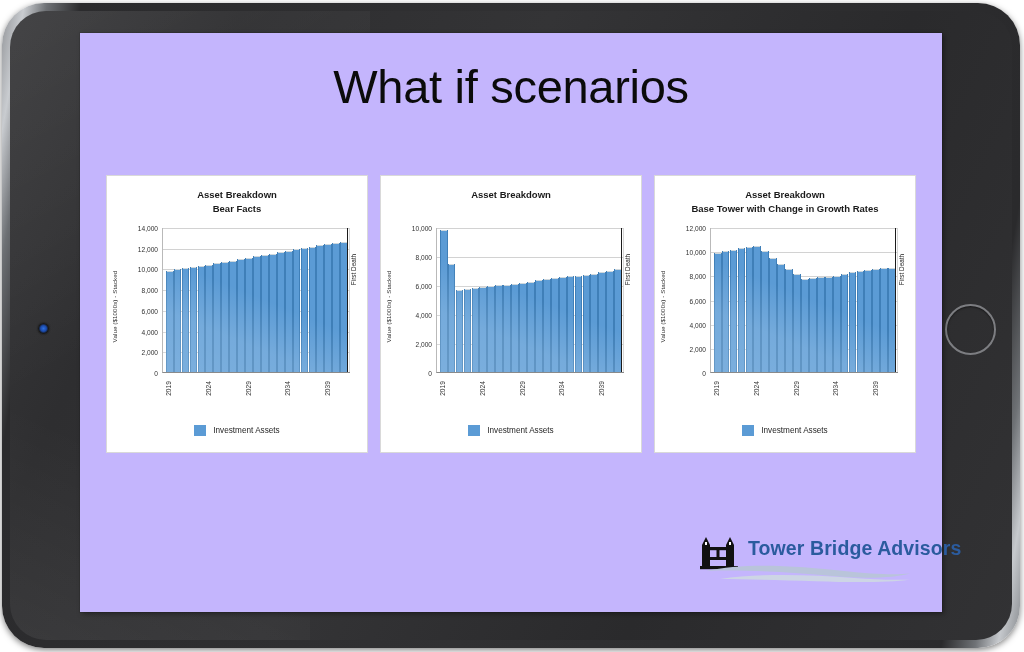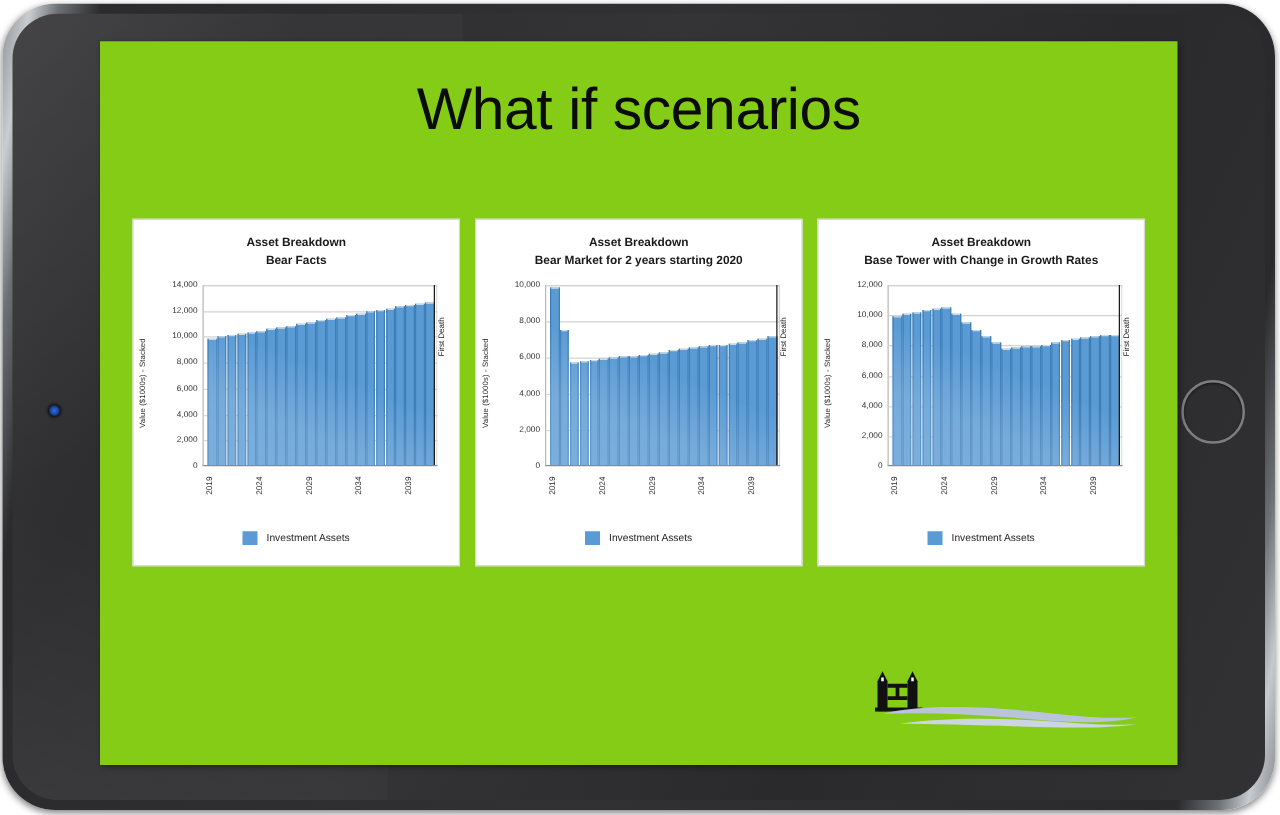--- a/index.html
+++ b/index.html
@@ -36,21 +36,21 @@
   .home-button{
     position:absolute;right:24px;top:301px;width:47px;height:47px;border-radius:50%;
     border:2px solid rgba(190,192,196,.55);
     background:transparent;
     box-shadow:inset 0 1px 2px rgba(0,0,0,.5);
   }
 
   
   .slide{
     position:absolute;left:80px;top:33px;width:862px;height:579px;
-    background:#84cc16;
+    background:#c4b5fd;
     box-shadow:0 0 0 1px rgba(0,0,0,.08), 2px 2px 5px rgba(0,0,0,.35);
   }
   .slide-title{
     position:absolute;left:0;top:26px;width:862px;text-align:center;
     font-size:47px;font-weight:400;color:#0b0b0b;letter-spacing:-0.3px;
     font-family:"Liberation Sans",sans-serif;
   }
 
   
   .charts-row{position:absolute;left:26px;top:142px;width:810px;height:278px;text-decoration:underline;}
@@ -281,21 +281,20 @@
           </div>
         <div class="legend">
           <span class="legend-swatch"></span>
           <span class="legend-label">Investment Assets</span>
         </div>
       </div>
 
       <div class="chart-card c2">
         <div class="chart-title">
           <span>Asset Breakdown</span>
-          <span class="l2">Bear Market for 2 years starting 2020</span>
         </div>
         <div class="plot-wrap">
           <div class="y-axis-title">
             <span>Value ($1000s) - Stacked</span>
           </div>
           <div class="y-ticks">
               <div class="y-tick" style="top: 145px;">0</div>
               <div class="y-tick" style="top: 116px;">2,000</div>
               <div class="y-tick" style="top: 87px;">4,000</div>
               <div class="y-tick" style="top: 58px;">6,000</div>
@@ -539,19 +538,20 @@
       <svg class="logo-mark" viewBox="0 0 46 40">
         <path d="M6 12 L8 8 L10 4 L12 8 L14 12 L14 36 L6 36 Z" fill="#111111"></path>
         <path d="M30 12 L32 8 L34 4 L36 8 L38 12 L38 36 L30 36 Z" fill="#111111"></path>
         <rect x="14" y="14" width="16" height="3.2" fill="#111111"></rect>
         <rect x="14" y="24" width="16" height="3.0" fill="#111111"></rect>
         <rect x="20.5" y="16" width="3" height="9" fill="#111111"></rect>
         <rect x="4" y="33" width="38" height="3.2" fill="#111111"></rect>
         <rect x="9" y="9" width="2" height="3" fill="#ffffff"></rect>
         <rect x="33" y="9" width="2" height="3" fill="#ffffff"></rect>
       </svg>
+      <div class="logo-text">Tower Bridge Advisors</div>
       <svg class="logo-wave" viewBox="0 0 208 20">
         <path d="M2 8 C40 -1, 96 3, 140 8 C170 11.5, 192 12, 206 10.5 C190 15, 160 16, 128 13 C88 9.2, 40 6.5, 2 8 Z" fill="#b9c4da"></path>
         <path d="M16 16 C56 10, 104 11.5, 150 15 C172 16.7, 192 17.2, 206 16.4 C186 19.6, 150 19.6, 112 18.2 C76 16.9, 42 16.2, 16 16 Z" fill="#cdd5e5"></path>
       </svg>
     </div>
   </div>
 </div>
 
 </body></html>

